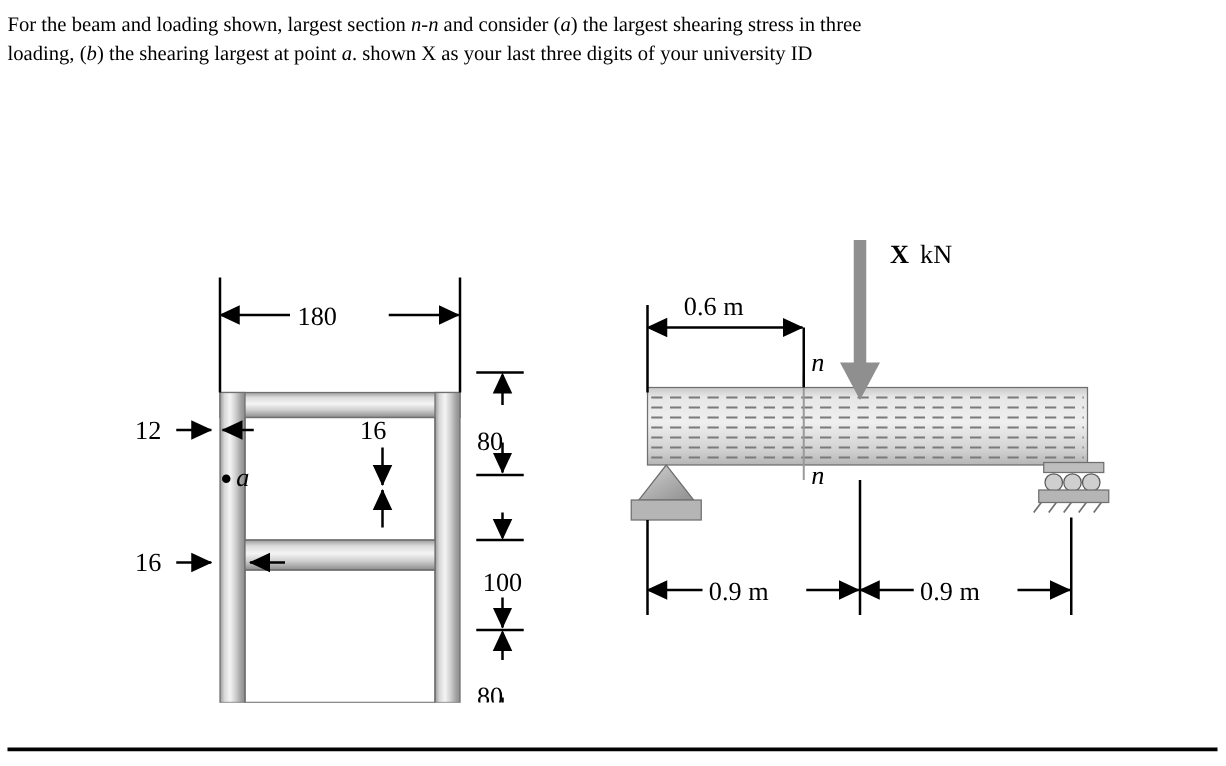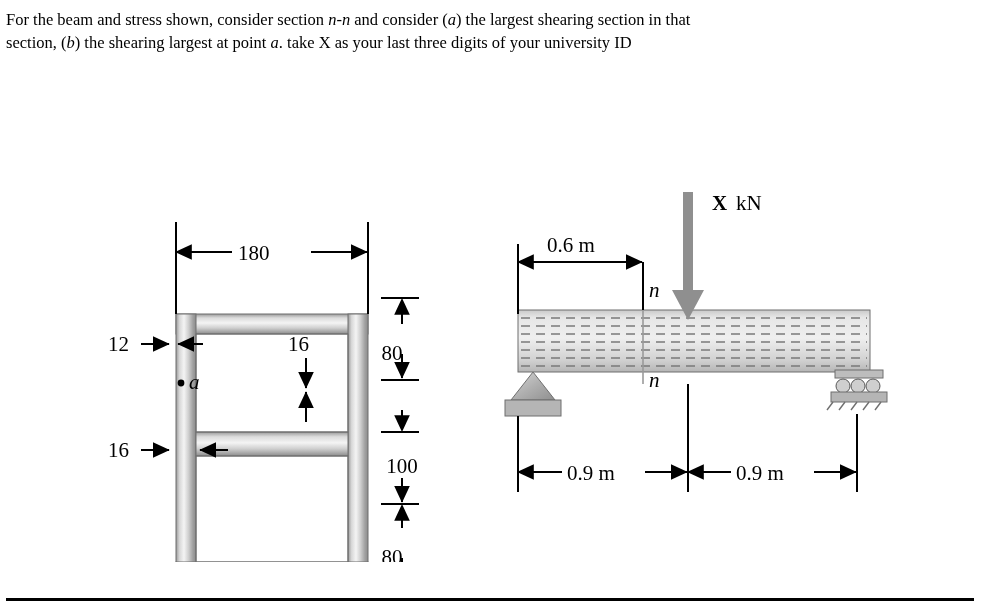--- a/index.html
+++ b/index.html
@@ -62,22 +62,22 @@
     top: 598px;
     width: 968px;
     height: 3px;
     background: #000000;
   }
 </style>
 </head>
 <body>
 
 <div id="problem-statement">
-  <span>For the beam and stress shown, consider section </span><span class="it">n-n</span><span> and consider (</span><span class="it">a</span><span>) the largest shearing section in that</span><br>
-  <span>section, (</span><span class="it">b</span><span>) the shearing largest at point </span><span class="it">a</span><span>. take X as your last three digits of your university ID</span>
+  <span>For the beam and loading shown, largest section </span><span class="it">n-n</span><span> and consider (</span><span class="it">a</span><span>) the largest shearing stress in three</span><br>
+  <span>loading, (</span><span class="it">b</span><span>) the shearing largest at point </span><span class="it">a</span><span>. shown X as your last three digits of your university ID</span>
 </div>
 
 <div class="figure-area">
   <svg width="981" height="470" viewBox="0 0 981 470">
     <defs>
       <linearGradient id="gradV" x1="0" y1="0" x2="1" y2="0">
         <stop offset="0%" stop-color="#9a9a9a"></stop>
         <stop offset="18%" stop-color="#d8d8d8"></stop>
         <stop offset="40%" stop-color="#f4f4f4"></stop>
         <stop offset="62%" stop-color="#d0d0d0"></stop>

